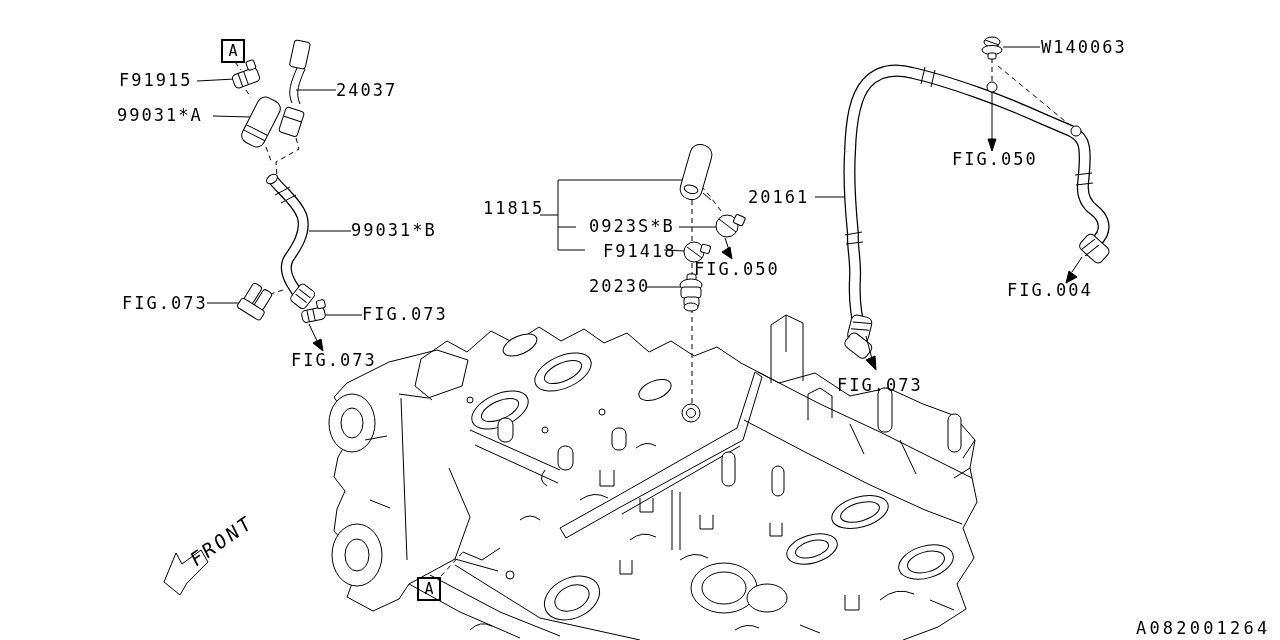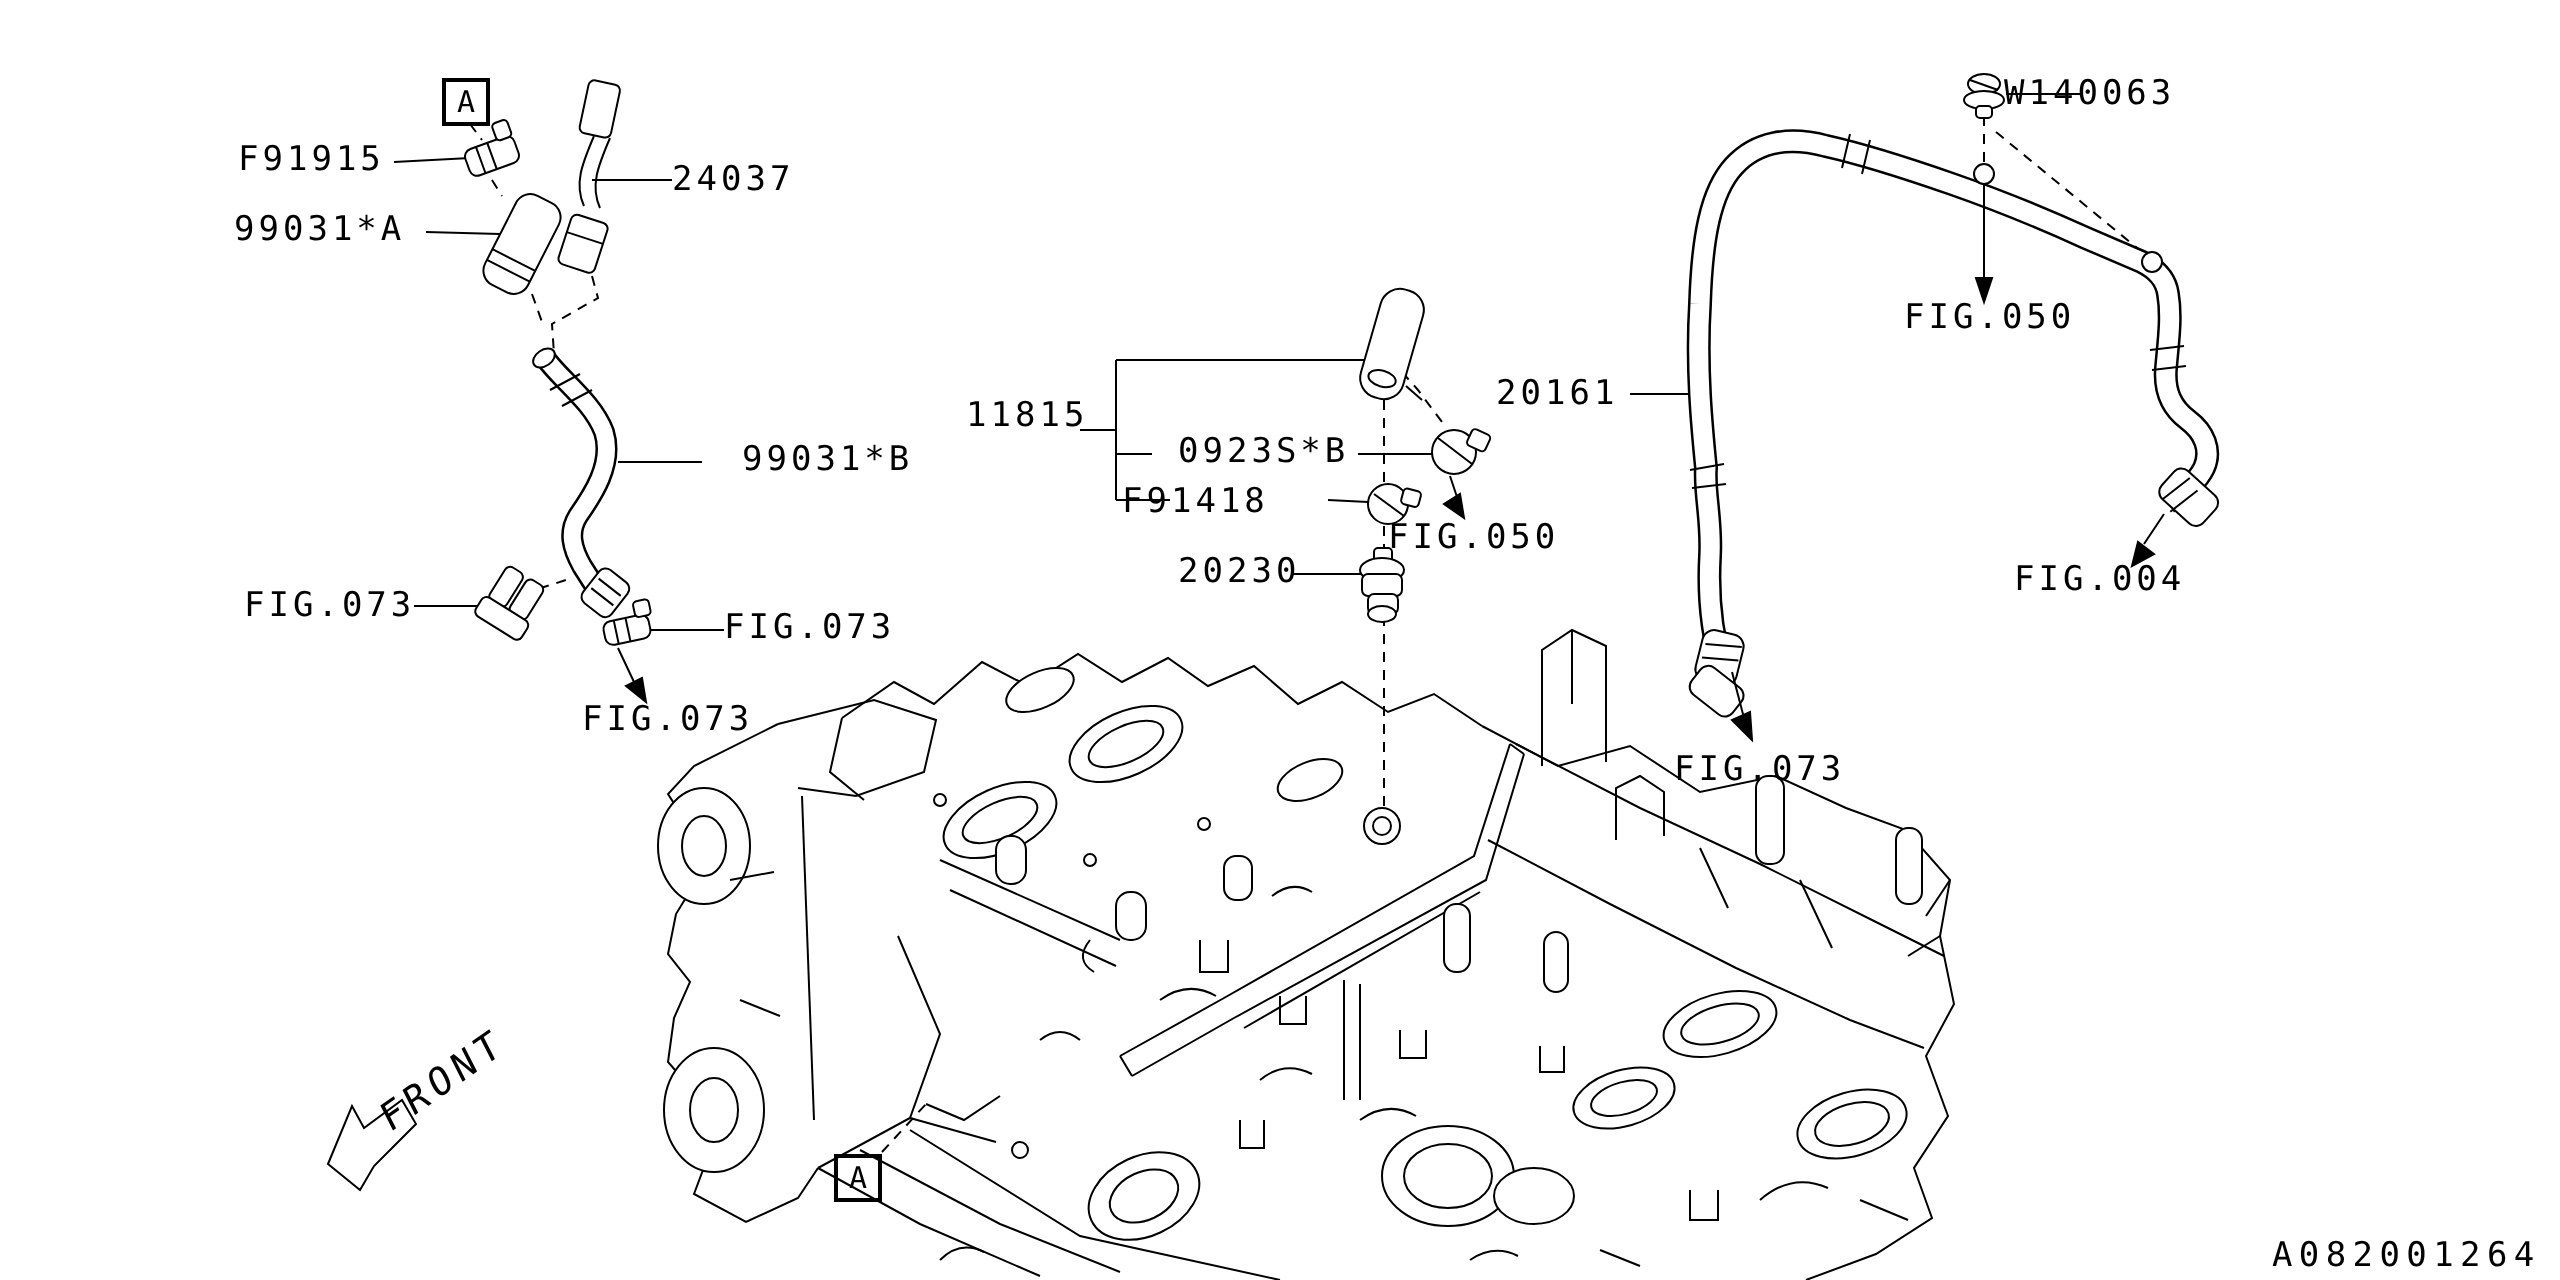--- a/index.html
+++ b/index.html
@@ -292,33 +292,33 @@
     <path d="M164,582 L176,553 182,564 201,550 208,562 187,583 180,595 Z"></path>
   </g>
 </svg>
 
 <div class="abox" style="left:221px;top:39px">A</div>
 <div class="abox" style="left:417px;top:577px">A</div>
 
 <div class="lbl" style="left:119px;top:72px">F91915</div>
 <div class="lbl" style="left:117px;top:107px">99031*A</div>
 <div class="lbl" style="left:336px;top:82px">24037</div>
-<div class="lbl" style="left:371px;top:222px">99031*B</div>
+<div class="lbl" style="left:351px;top:222px">99031*B</div>
 <div class="lbl" style="left:122px;top:295px">FIG.073</div>
 <div class="lbl" style="left:362px;top:306px">FIG.073</div>
 <div class="lbl" style="left:291px;top:352px">FIG.073</div>
 
 <div class="lbl" style="left:483px;top:200px">11815</div>
 <div class="lbl" style="left:589px;top:218px">0923S*B</div>
-<div class="lbl" style="left:561px;top:243px">F91418</div>
+<div class="lbl" style="left:603px;top:243px">F91418</div>
 <div class="lbl" style="left:589px;top:278px">20230</div>
 <div class="lbl" style="left:694px;top:261px">FIG.050</div>
 
 <div class="lbl" style="left:748px;top:189px">20161</div>
-<div class="lbl" style="left:1002px;top:39px">W140063</div>
+<div class="lbl" style="left:1041px;top:39px">W140063</div>
 <div class="lbl" style="left:952px;top:151px">FIG.050</div>
 <div class="lbl" style="left:1007px;top:282px">FIG.004</div>
 <div class="lbl" style="left:837px;top:377px">FIG.073</div>
 
 <div class="front" style="left:197px;top:549px">FRONT</div>
 
 <div class="lbl code" style="left:1136px;top:620px">A082001264</div>
 
 </div>
 

